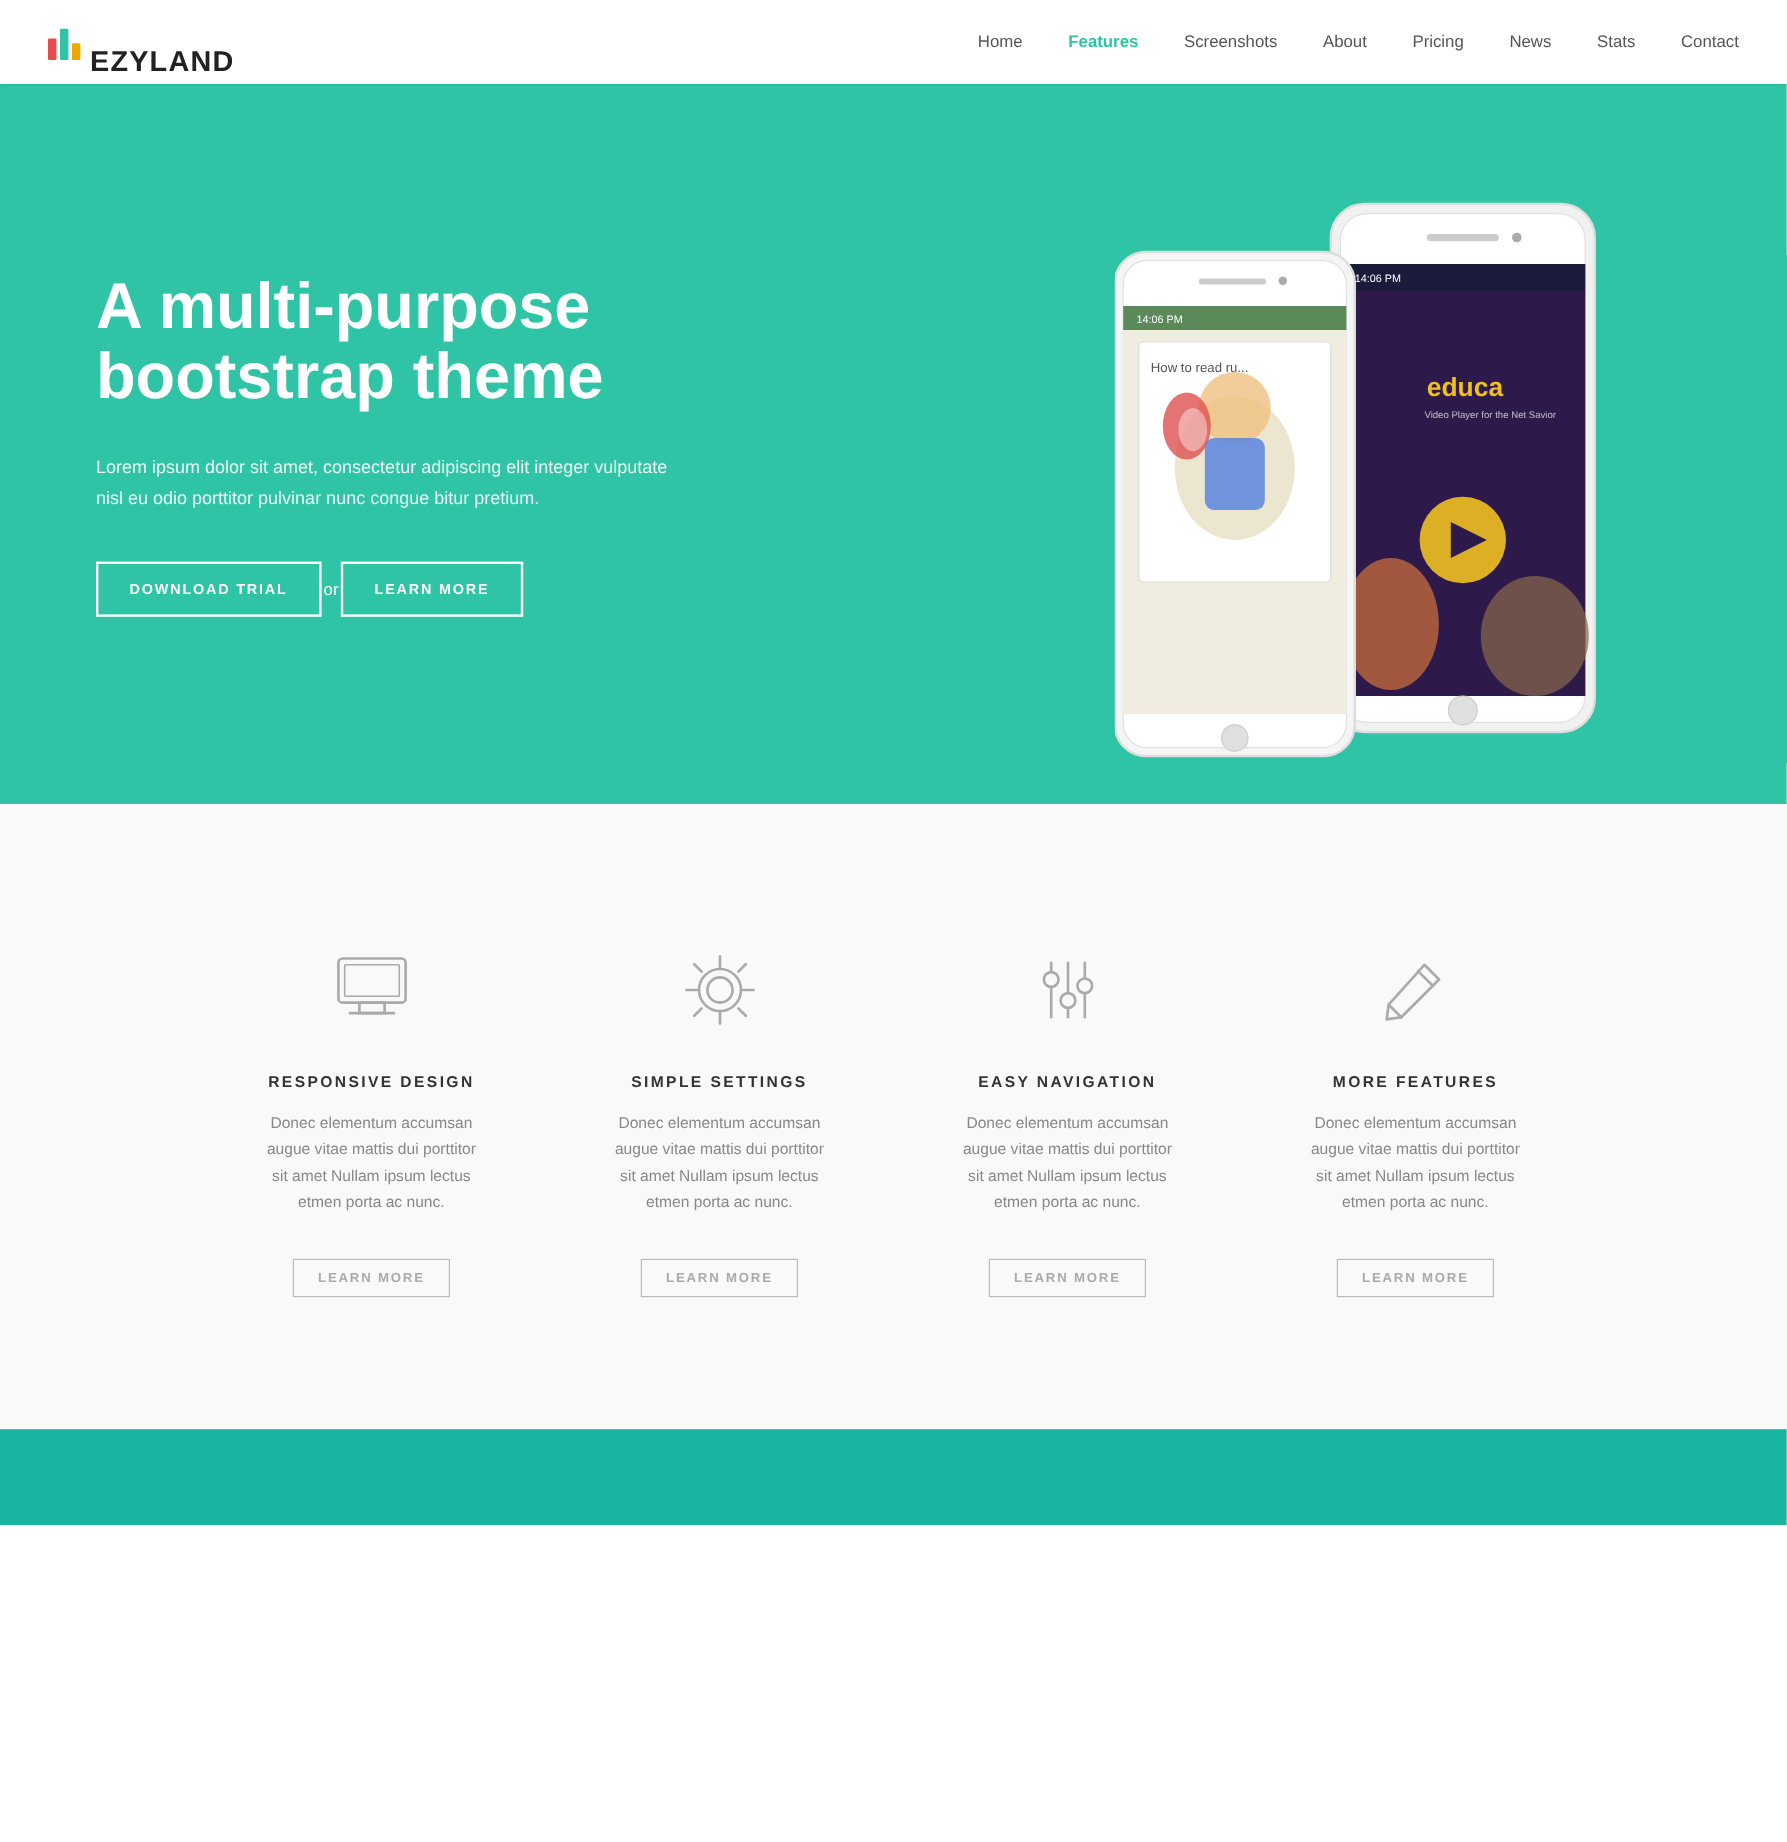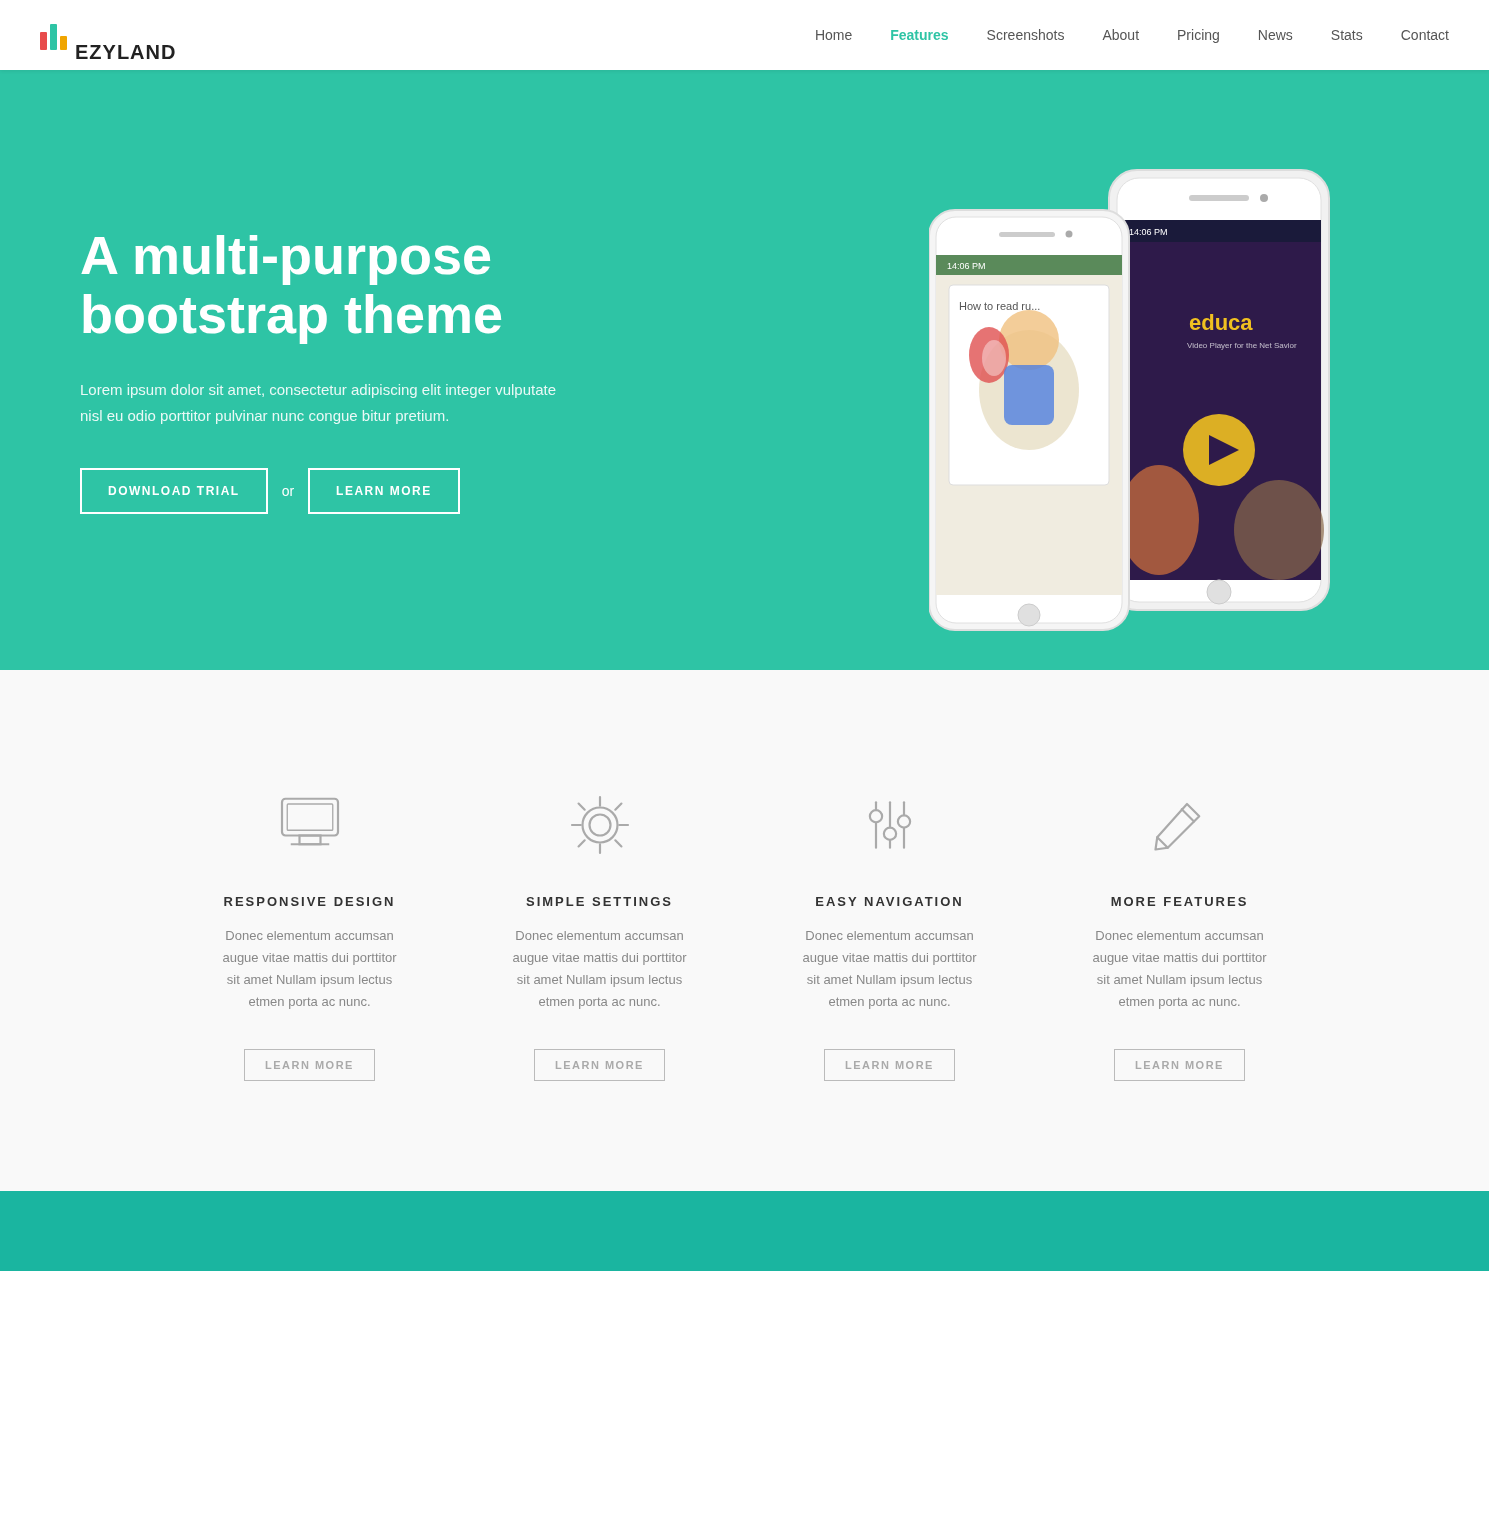--- a/index.html
+++ b/index.html
@@ -26,21 +26,21 @@
       display: flex;
       align-items: flex-end;
       gap: 3px;
       height: 30px;
     }
     .nav-logo-bar {
       width: 7px;
       border-radius: 1px;
     }
     .nav-brand-name {
-      font-size: 20px;
+      font-size: 24px;
       font-weight: 800;
       color: #222;
       letter-spacing: 1px;
       margin-top: 34px;
     }
     .nav-links {
       display: flex;
       align-items: center;
       gap: 38px;
       list-style: none;
@@ -80,21 +80,21 @@
     }
     .hero-description {
       font-size: 15px;
       line-height: 1.7;
       margin-bottom: 40px;
       color: rgba(255,255,255,0.9);
     }
     .hero-buttons {
       display: flex;
       align-items: center;
-      gap: 14px;
+      gap: 2px;
     }
     .btn-outline {
       border: 2px solid #fff;
       color: #fff;
       background: transparent;
       padding: 14px 26px;
       font-size: 12px;
       font-weight: 700;
       letter-spacing: 1.5px;
       cursor: pointer;

